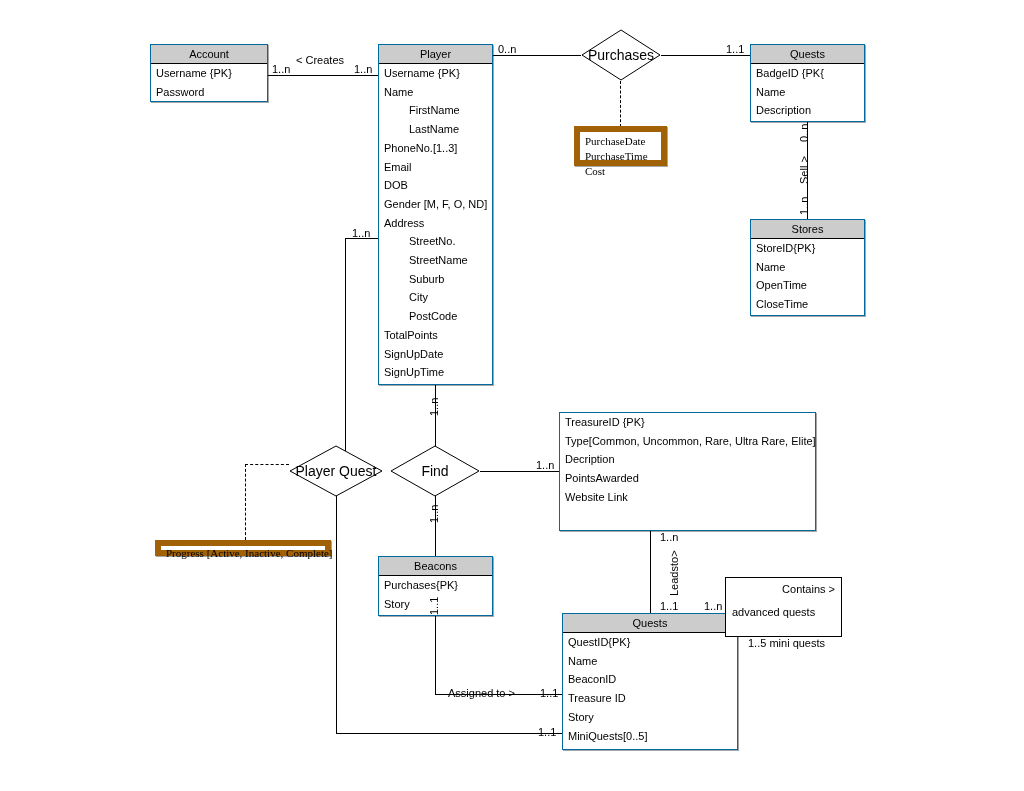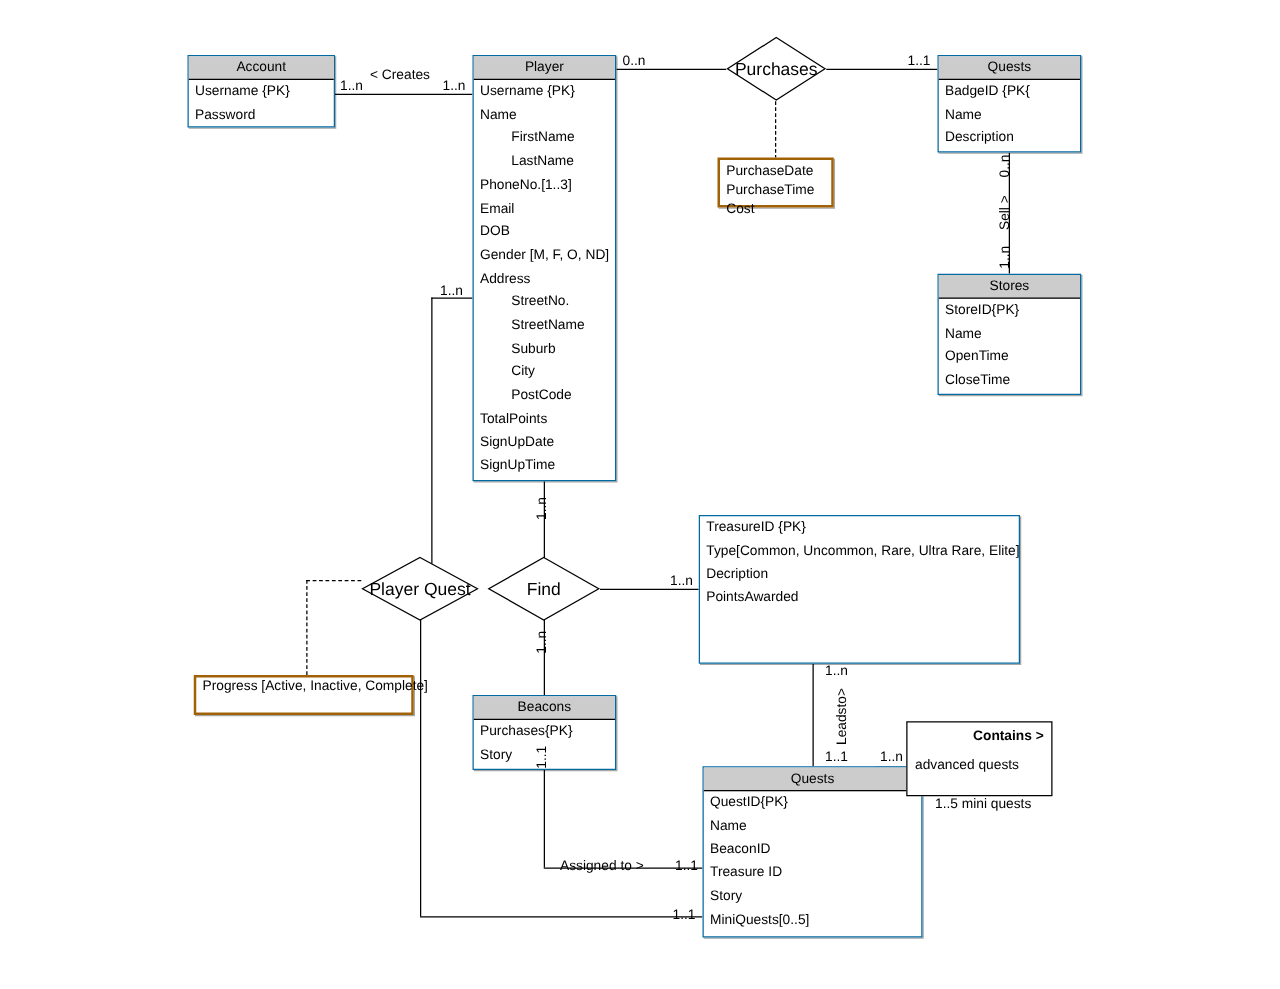--- a/index.html
+++ b/index.html
@@ -69,25 +69,26 @@
     display: flex;
     align-items: center;
     justify-content: center;
     font-size: 14px;
     white-space: nowrap;
   }
 
   
   .notebox {
     position: absolute;
-    border: 2px solid #a16207;
+    border: 6px solid #a16207;
     background: #ffffff;
     box-sizing: border-box;
     font-size: 11px;
     box-shadow: 1px 1px 0 rgba(0,0,0,0.35);
+    font-family: Liberation Serif, serif;
   }
   .notebox div {
     line-height: 15px;
     padding-left: 5px;
     white-space: nowrap;
   }
   .plainbox {
     position: absolute;
     border: 1px solid #000000;
     background: #ffffff;
@@ -119,21 +120,21 @@
     font-size: 11px;
     white-space: nowrap;
   }
   .card-v {
     position: absolute;
     font-size: 11px;
     white-space: nowrap;
     transform-origin: left top;
     transform: rotate(-90deg);
   }
-  .bold { font-weight: bold; }
+  .bold { font-weight: normal; }
   .right { text-align: right; }
 </style>
 </head>
 <body>
 
 <div id="canvas">
 
   <div class="ln lnh" style="left:268px; top:75px; width:110px;"></div>
 
   <div class="ln lnh" style="left:493px; top:55px; width:88px;"></div>
@@ -215,20 +216,21 @@
       <li>CloseTime</li>
     </ul>
   </div>
 
   <div class="entity" style="left:559px; top:412px; width:257px; height:119px;">
     <ul class="entity-attrs">
       <li>TreasureID {PK}</li>
       <li>Type[Common, Uncommon, Rare, Ultra Rare, Elite]</li>
       <li>Decription</li>
       <li>PointsAwarded</li>
+      <li>Website Link</li>
     </ul>
   </div>
 
   <div class="entity" style="left:378px; top:556px; width:115px; height:60px;">
     <div class="entity-title">Beacons</div>
     <ul class="entity-attrs">
       <li>Purchases{PK}</li>
       <li>Story</li>
     </ul>
   </div>
@@ -265,21 +267,21 @@
     </svg>
     <div class="diamond-label">Find</div>
   </div>
 
   <div class="notebox" style="left:574px; top:126px; width:93px; height:40px; padding-top:2px;">
     <div>PurchaseDate</div>
     <div>PurchaseTime</div>
     <div>Cost</div>
   </div>
 
-  <div class="notebox" style="left:155px; top:540px; width:176px; height:32px;">
+  <div class="notebox" style="left:155px; top:540px; width:176px; height:16px;">
     <div style="line-height:14px;">Progress [Active, Inactive, Complete]</div>
   </div>
 
   <div class="plainbox" style="left:725px; top:577px; width:117px; height:60px;">
     <div class="bold right" style="padding:4px 6px 0 0; line-height:14px;">Contains &gt;</div>
     <div style="padding:9px 0 0 6px; line-height:14px;">advanced quests</div>
   </div>
   <div class="card" style="left:748px; top:637px;">1..5 mini quests</div>
 
   <div class="card" style="left:296px; top:54px;">&lt; Creates</div>

